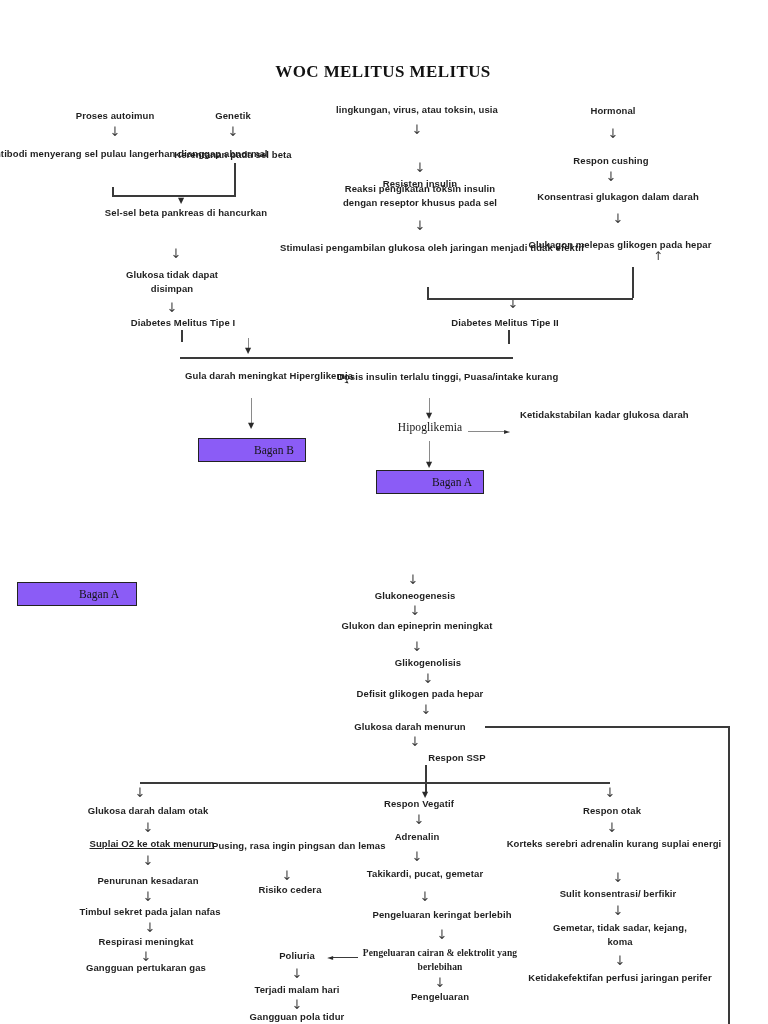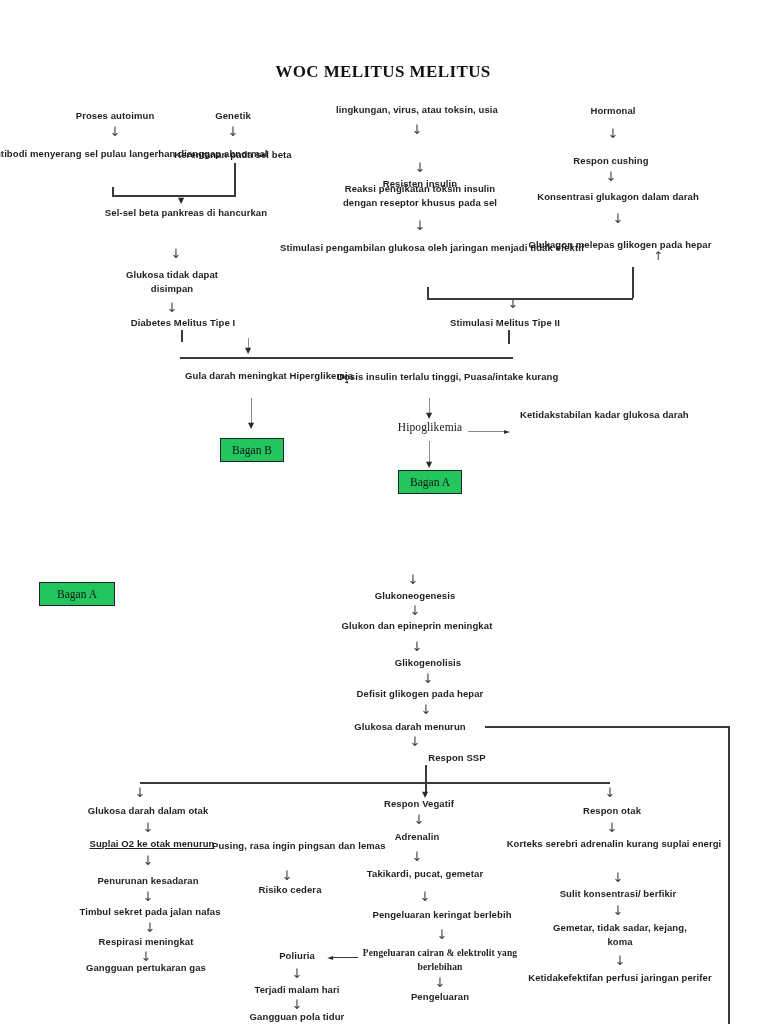--- a/index.html
+++ b/index.html
@@ -24,24 +24,25 @@
     position:absolute;color:#3d3d3d;font-size:13px;line-height:1;
     transform:translateX(-50%);font-family:"DejaVu Sans",sans-serif;font-weight:normal;
   }
   .sm{
     position:absolute;color:#2a2a2a;font-size:8px;line-height:1;
     transform:translateX(-50%);font-family:"DejaVu Sans",sans-serif;
   }
   .ln{position:absolute;background:#3a3a3a;}
   .ln.faint{background:#8a8a8a;}
   .bx{
-    position:absolute;border:1.5px solid #222;background:#22c55e;
+    position:absolute;border:1.5px solid #222;background:#8b5cf6;
     font-family:"Liberation Serif","DejaVu Serif",serif;font-size:11.5px;color:#151515;
     display:flex;align-items:center;justify-content:center;
     transform:translateX(-50%);
+    padding-left:44px;
   }
 </style>
 </head>
 <body>
 
 <div class="title" style="left:383px;top:62px;">WOC MELITUS MELITUS</div>
 
 <div class="t c" style="left:115px;top:109px;">Proses autoimun</div>
 <div class="t c" style="left:233px;top:109px;">Genetik</div>
 <div class="ar" style="left:115px;top:125px;">↓</div>
@@ -79,21 +80,21 @@
 <div class="ar" style="left:611px;top:170px;">↓</div>
 <div class="t c" style="left:618px;top:190px;">Konsentrasi glukagon dalam darah</div>
 <div class="ar" style="left:618px;top:212px;">↓</div>
 <div class="t c" style="left:620px;top:238px;">Glukagon melepas glikogen pada hepar</div>
 <div class="ar" style="left:658px;top:250px;font-size:12px;">↑</div>
 
 <div class="ln" style="left:427px;top:298px;width:206px;height:1.5px;"></div>
 <div class="ln" style="left:427px;top:287px;width:1.5px;height:11px;"></div>
 <div class="ln" style="left:632px;top:267px;width:1.5px;height:31px;"></div>
 <div class="ar" style="left:513px;top:297px;">↓</div>
-<div class="t c" style="left:505px;top:316px;">Stimulasi Melitus Tipe II</div>
+<div class="t c" style="left:505px;top:316px;">Diabetes Melitus Tipe II</div>
 <div class="ln" style="left:508px;top:330px;width:1.5px;height:14px;"></div>
 
 <div class="t" style="left:185px;top:369px;">Gula darah meningkat Hiperglikemia</div>
 <div class="t" style="left:337px;top:370px;">Dosis insulin terlalu tinggi, Puasa/intake kurang</div>
 <div class="sm" style="left:347px;top:379px;font-size:6px;transform:translateX(-50%) rotate(40deg);">➤</div>
 
 <div class="ln faint" style="left:251px;top:398px;width:1px;height:26px;"></div>
 <div class="sm" style="left:251px;top:422px;">▼</div>
 <div class="bx" style="left:252px;top:438px;width:62px;height:22px;">
     <span>Bagan B</span>

